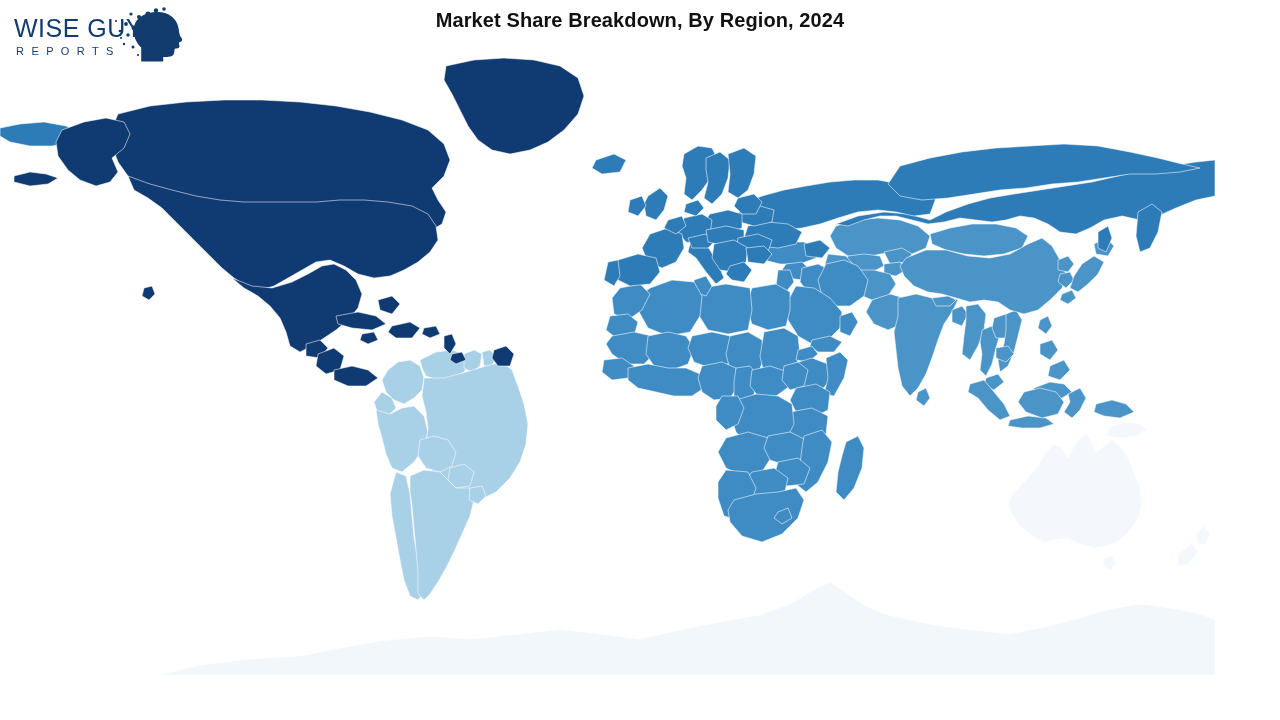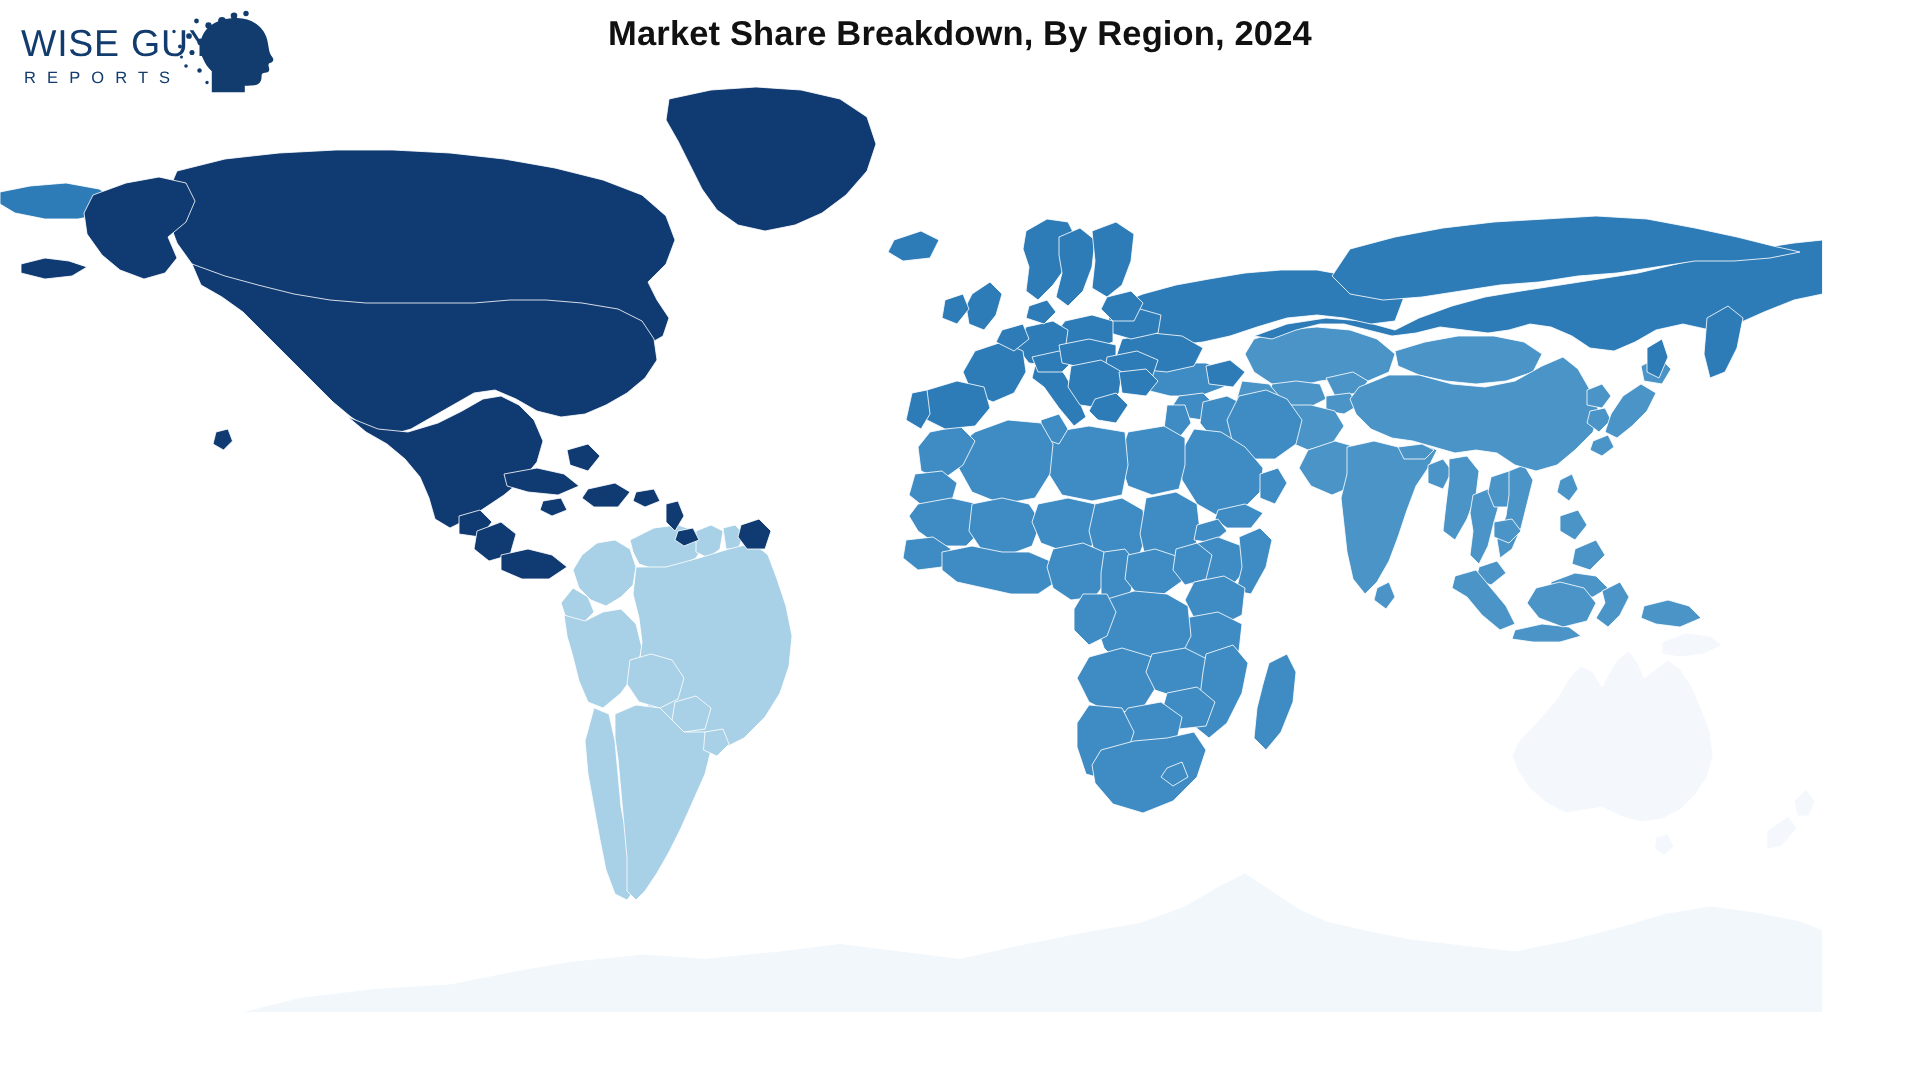--- a/index.html
+++ b/index.html
@@ -33,21 +33,21 @@
   #logo svg { display: block; }
 
   
   #chart-title {
     position: absolute;
     left: 0;
     top: 9px;
     width: 1280px;
     text-align: center;
     font-family: "Liberation Sans", sans-serif;
-    font-size: 23px;
+    font-size: 20px;
     font-weight: bold;
     color: #111111;
     letter-spacing: 0.1px;
     white-space: nowrap;
   }
 
   
   #map-wrap {
     position: absolute;
     left: 0;

